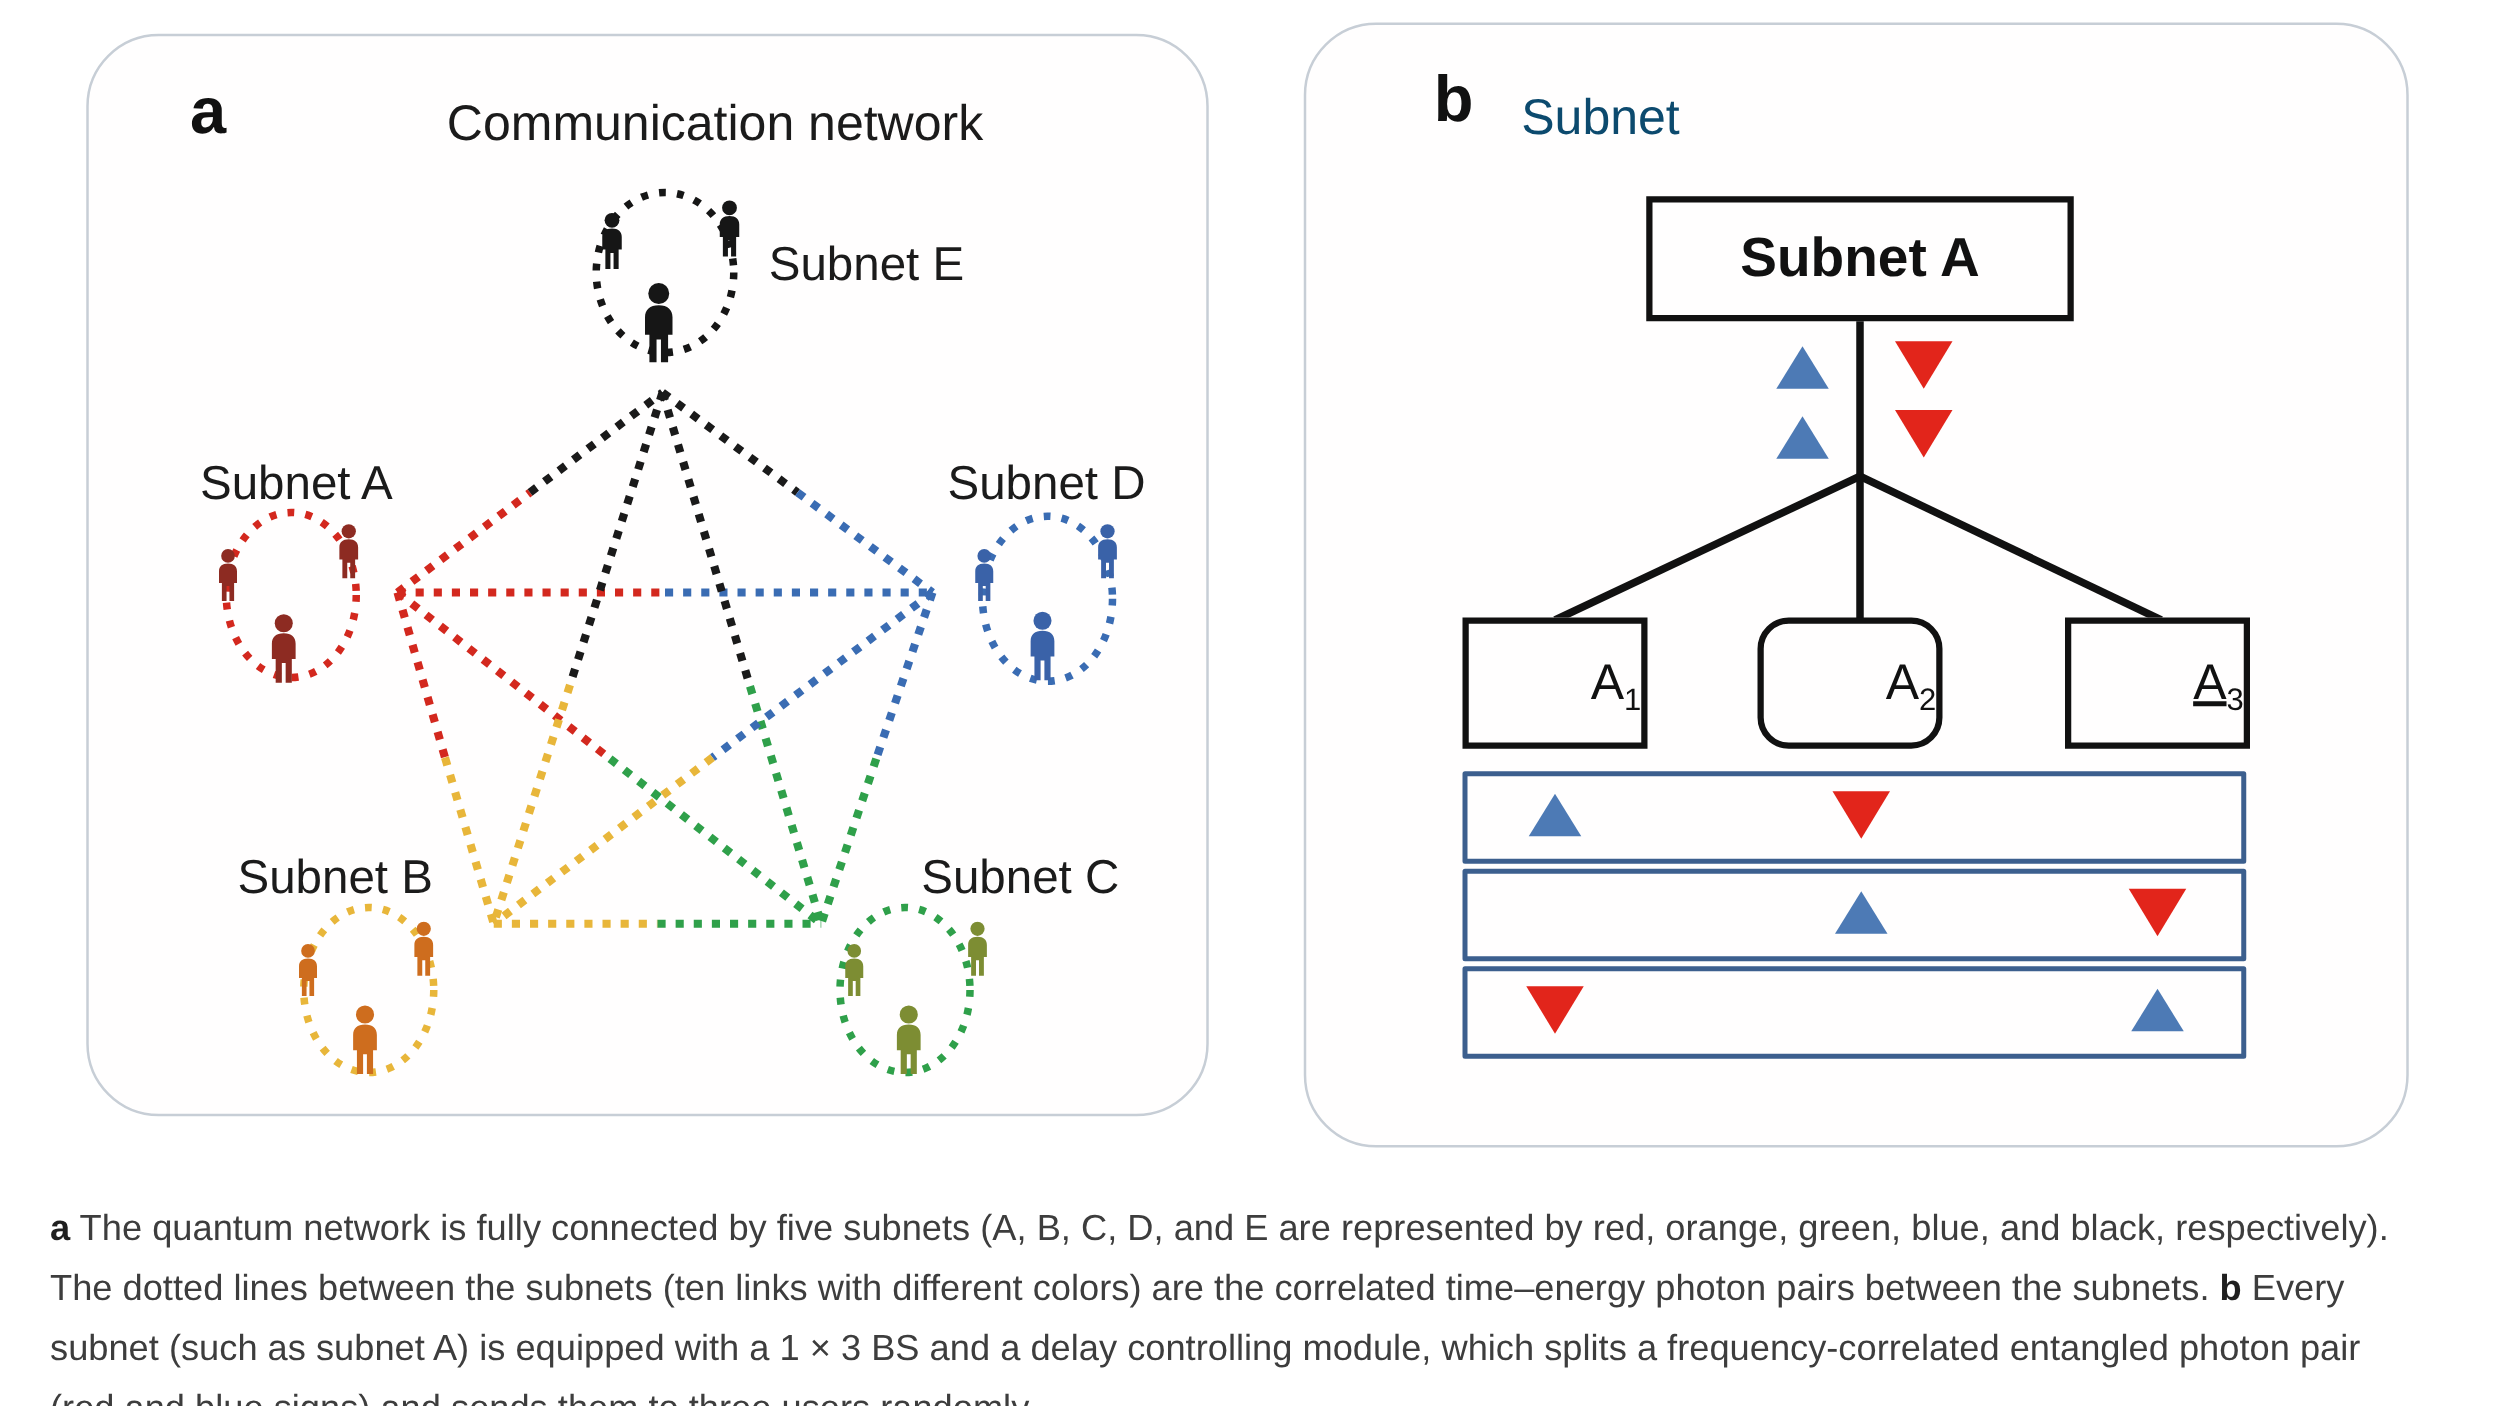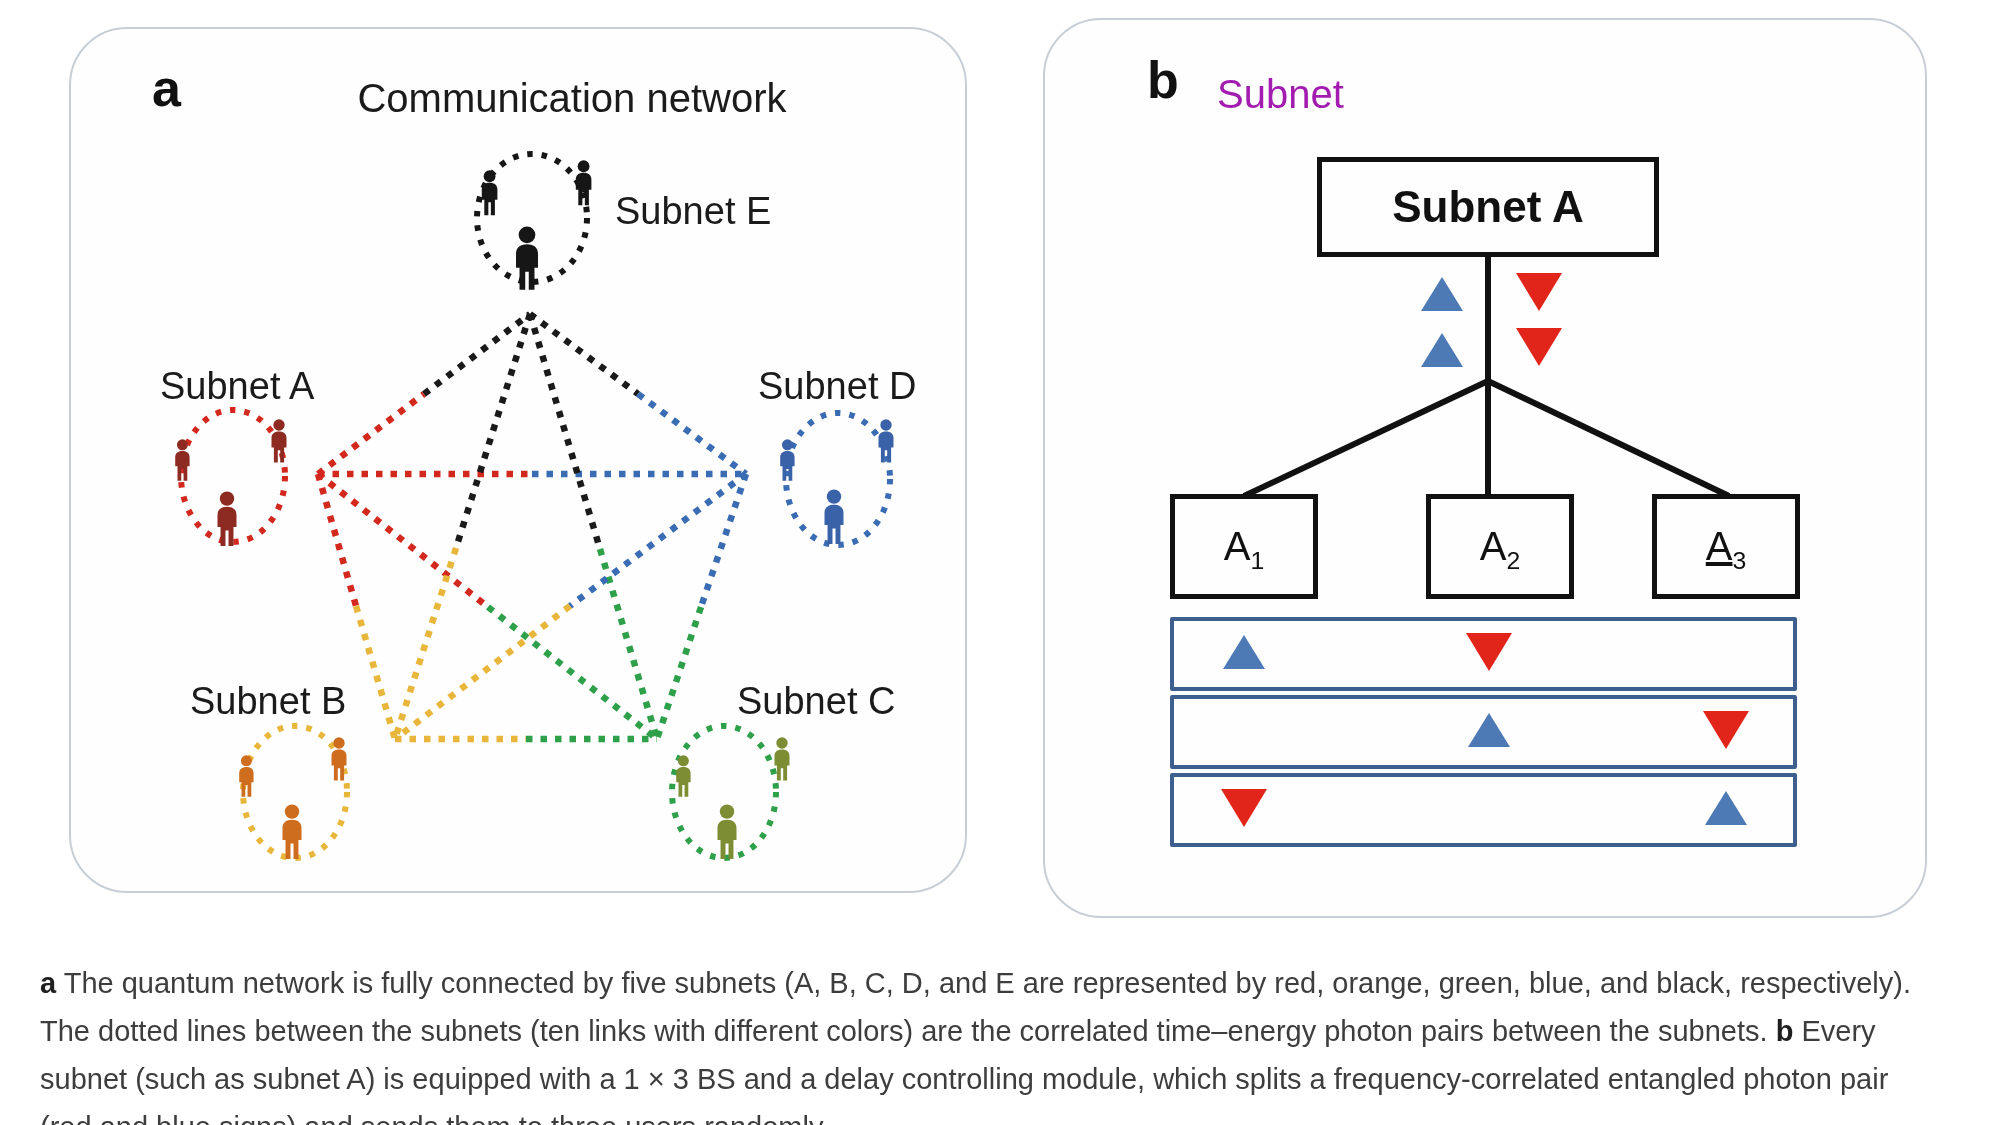--- a/index.html
+++ b/index.html
@@ -3,26 +3,26 @@
 <meta charset="utf-8">
 <style>
   html,body{margin:0;padding:0;background:#ffffff;}
   body{width:2000px;height:1125px;position:relative;overflow:hidden;
        font-family:"Liberation Sans", sans-serif;}
   .panel{position:absolute;background:#fffefe;border:2px solid #c7ced6;border-radius:58px;}
   #panel-a{left:69px;top:27px;width:894px;height:862px;}
   #panel-b{left:1043px;top:18px;width:880px;height:896px;}
   .abs{position:absolute;}
   .panel-letter{font-size:52px;font-weight:700;color:#111;}
-  .panel-title{font-size:40px;color:#a21caf;}
+  .panel-title{font-size:40px;color:#0c4a6e;}
   
   .tree-box{position:absolute;border:5px solid #111;background:#fffefe;
             display:flex;align-items:center;justify-content:center;color:#111;}
   #subnetA-box{left:272px;top:137px;width:332px;height:90px;font-size:44px;font-weight:700;}
-  .out-box{width:138px;height:95px;font-size:40px;}
+  .out-box{width:138px;height:95px;font-size:40px;justify-content:flex-end;}
   .out-box sub{font-size:0.62em;line-height:0;}
   .table-row{position:absolute;left:125px;width:619px;height:66px;
              border:4px solid #3c5f8e;background:#fffefe;border-radius:2px;}
   .tri{position:absolute;width:0;height:0;}
   
   #caption{position:absolute;left:40px;top:930px;width:1890px;
            font-size:29px;line-height:48px;color:#3d3d3d;}
   #caption b{color:#1f1f1f;}
   svg text{font-family:"Liberation Sans", sans-serif;}
 </style>
@@ -136,21 +136,21 @@
   <div class="abs" id="pairs-layer" style="left:0;top:0;width:880px;height:896px;">
       <div class="tri" style="border-left: 21px solid transparent; border-right: 21px solid transparent; border-bottom: 34px solid rgb(77, 122, 181); left: 376px; top: 257px;"></div>
       <div class="tri" style="border-left: 21px solid transparent; border-right: 21px solid transparent; border-bottom: 34px solid rgb(77, 122, 181); left: 376px; top: 313px;"></div>
       <div class="tri" style="border-left: 23px solid transparent; border-right: 23px solid transparent; border-top: 38px solid rgb(226, 37, 27); left: 471px; top: 253px;"></div>
       <div class="tri" style="border-left: 23px solid transparent; border-right: 23px solid transparent; border-top: 38px solid rgb(226, 37, 27); left: 471px; top: 308px;"></div>
     </div>
 
   <div class="tree-box out-box" style="left:125px;top:474px;">
     <span><span>A</span><sub>1</sub></span>
   </div>
-  <div class="tree-box out-box" style="left:381px;top:474px;">
+  <div class="tree-box out-box" style="left:361px;top:474px;border-radius:25px;">
     <span><span>A</span><sub>2</sub></span>
   </div>
   <div class="tree-box out-box" style="left:607px;top:474px;text-decoration:underline;">
     <span><span>A</span><sub>3</sub></span>
   </div>
 
   <div class="table-row" style="top:597px;"></div>
   <div class="table-row" style="top:675px;"></div>
   <div class="table-row" style="top:753px;"></div>
   <div class="abs" id="table-layer" style="left:0;top:0;width:880px;height:896px;">

